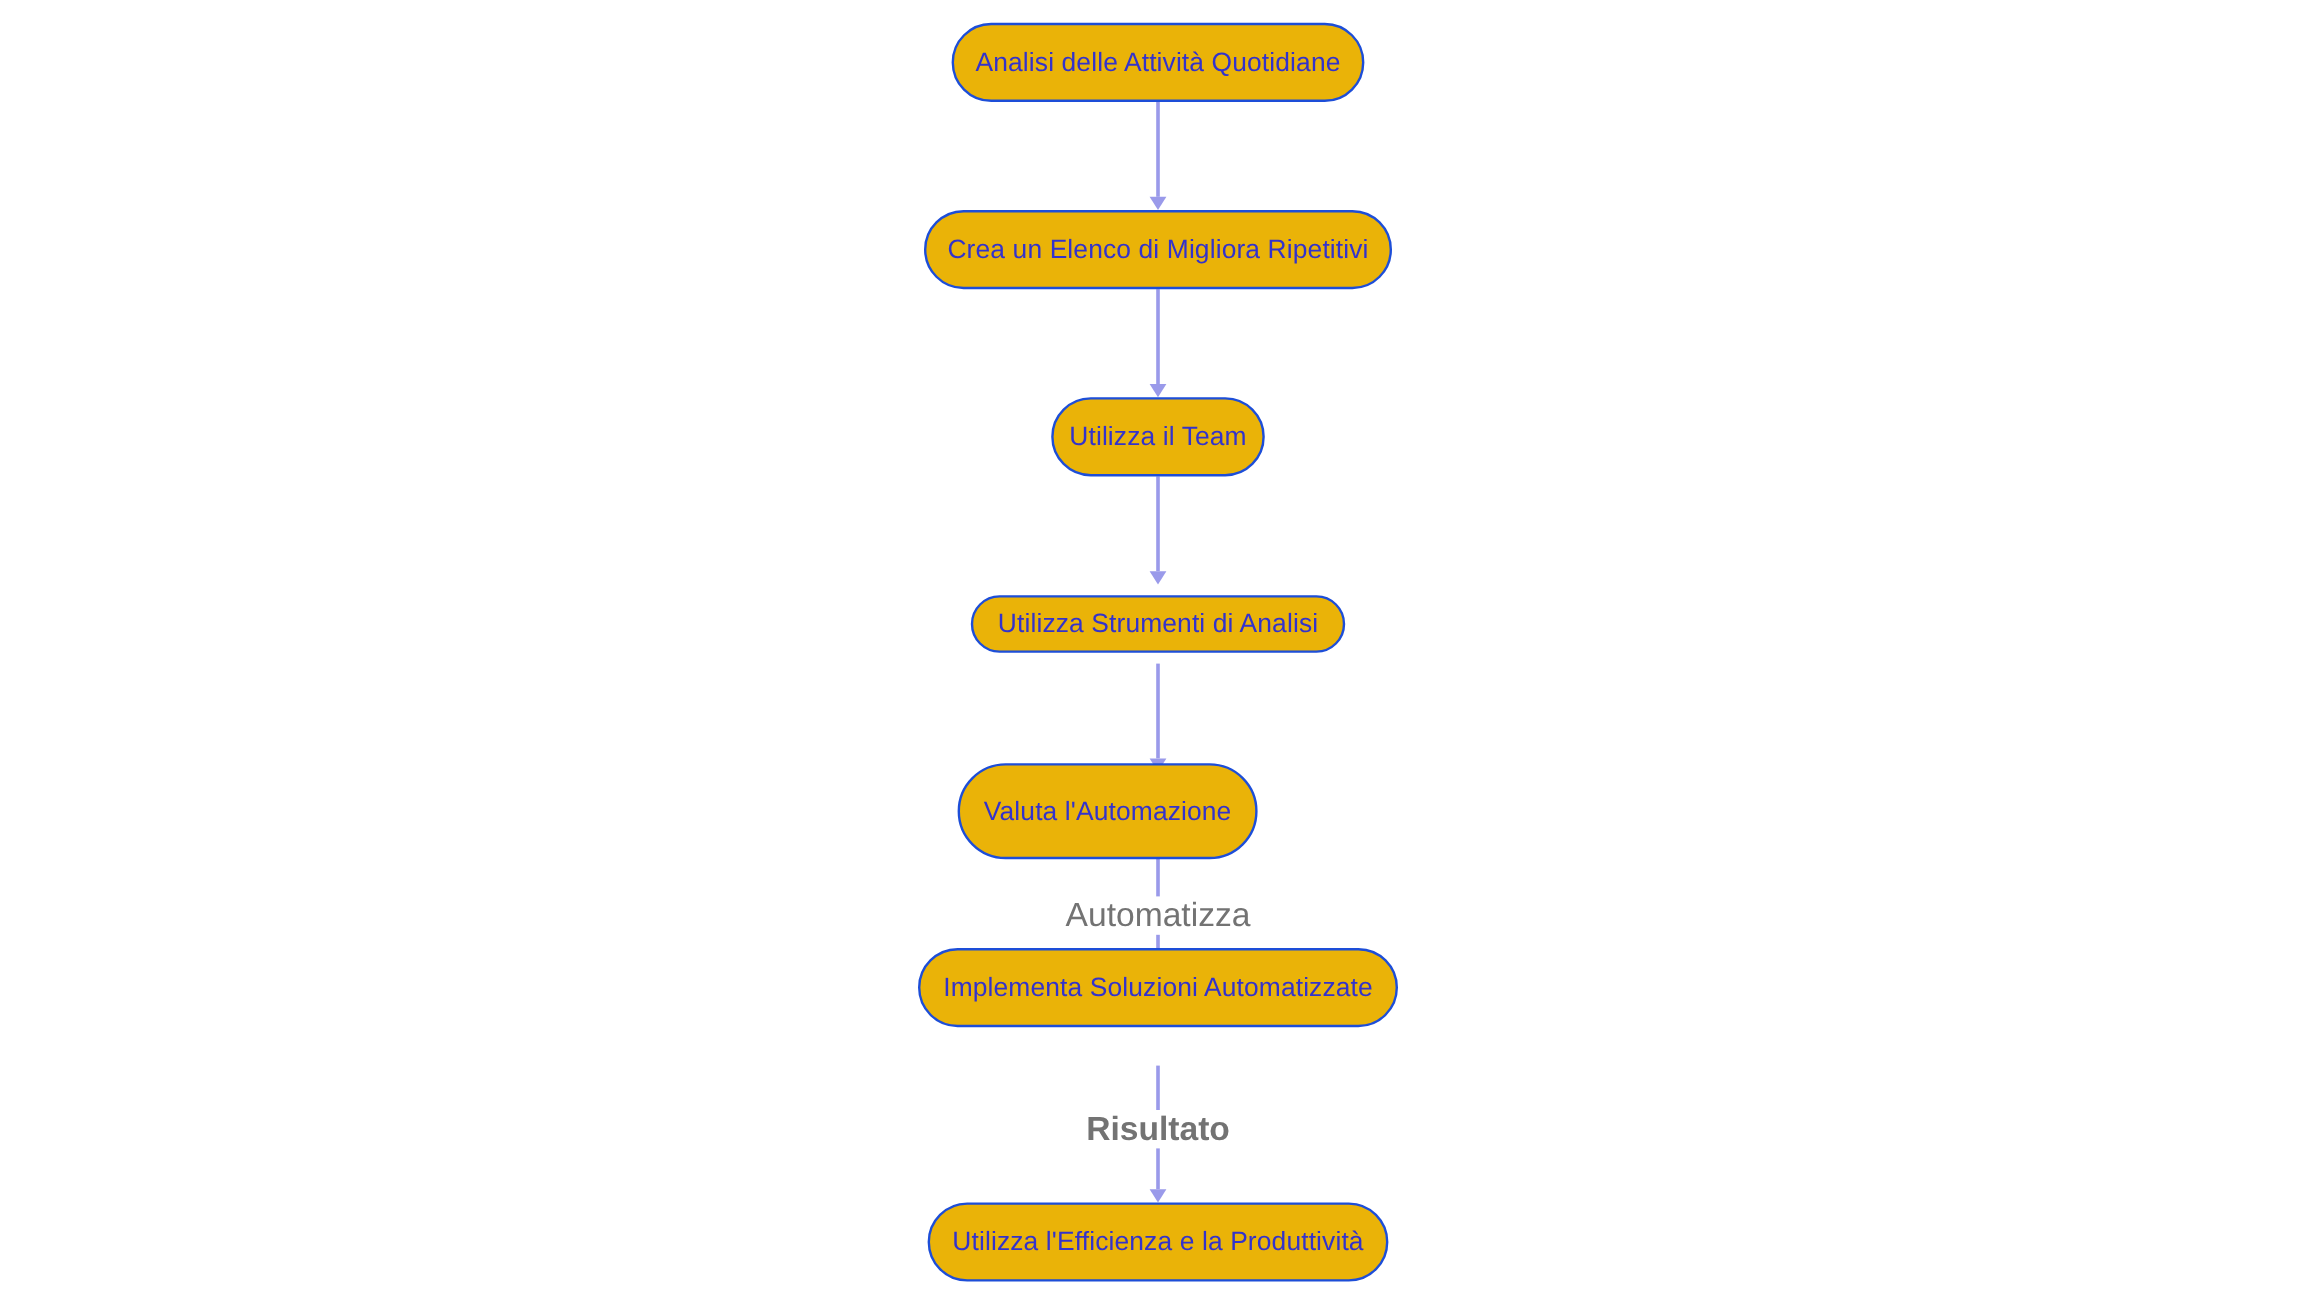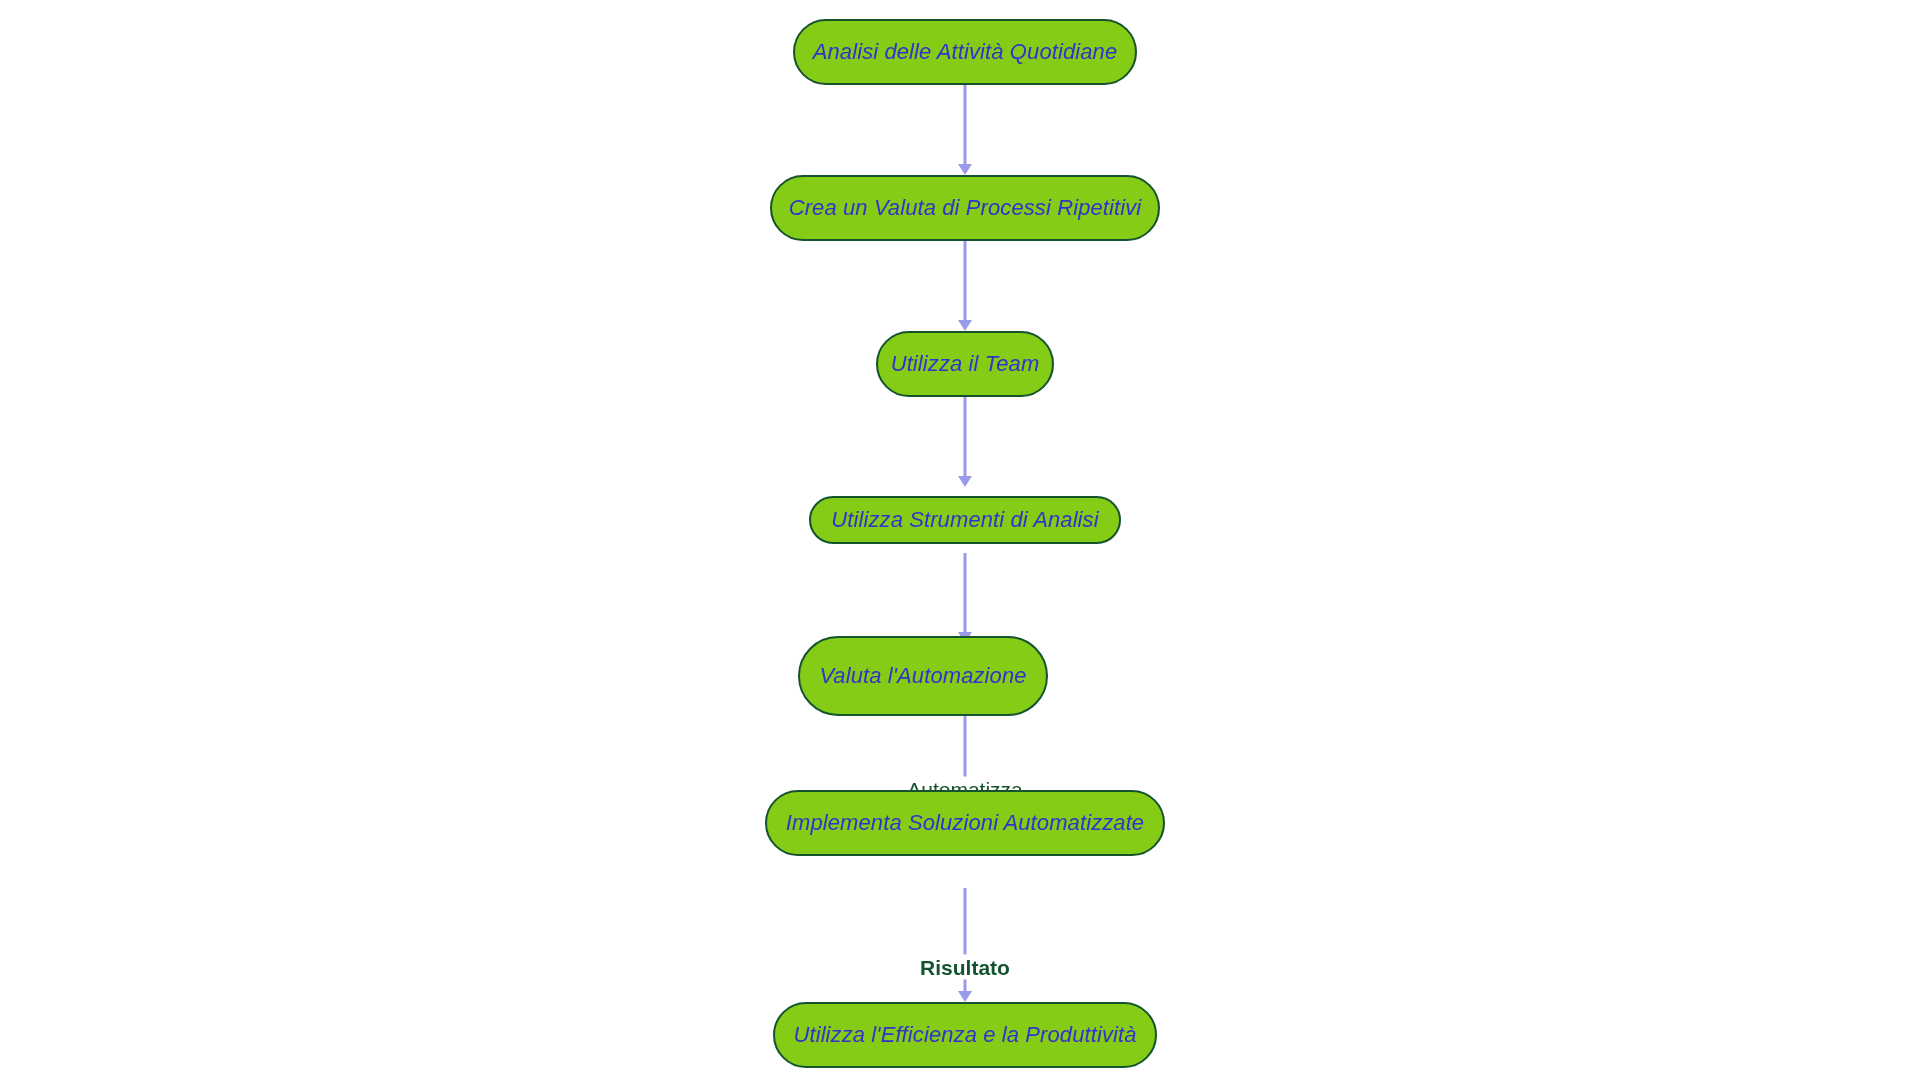--- a/index.html
+++ b/index.html
@@ -23,30 +23,29 @@
   }
 
   
   .node {
     position: absolute;
     box-sizing: border-box;
     transform: translate(-50%, -50%);
     display: flex;
     align-items: center;
     justify-content: center;
-    background: #84cc16;
-    border: 2px solid #14532d;
+    background: #eab308;
+    border: 2px solid #1d4ed8;
     border-radius: 999px;
     color: #3333cc;
     font-size: 22px;
     line-height: 1;
     white-space: nowrap;
     letter-spacing: 0.1px;
     padding: 0 26px;
-    font-style: italic;
   }
 
   .node-label {
     display: block;
     color: #3333cc;
     font-size: 22px;
     line-height: 1;
     white-space: nowrap;
   }
 
@@ -65,27 +64,26 @@
     height: 0;
     border-left: 7px solid transparent;
     border-right: 7px solid transparent;
     border-top: 11px solid #9a9aea;
   }
 
   
   .edge-label {
     position: absolute;
     transform: translate(-50%, -50%);
-    color: #14532d;
-    font-size: 21px;
+    color: #737373;
+    font-size: 28px;
     line-height: 1;
     white-space: nowrap;
     background: #ffffff;
     padding: 2px 8px;
-    margin-top: 26px;
   }
 </style>
 </head>
 <body>
 
 <div id="flowchart-canvas">
 
   <div class="edge" style="left:965px; top:85px; height:79px;"></div>
   <div class="arrowhead" style="left:965px; top:164px;"></div>
 
@@ -106,21 +104,21 @@
 
   <div class="edge-label" style="left:965px; top:763px;">Automatizza</div>
 
   <div class="edge-label" style="left:965px; top:941px;font-weight:bold;">Risultato</div>
 
   <div class="node" style="left:965px; top:52px; width:344px; height:66px;">
     <span class="node-label">Analisi delle Attività Quotidiane</span>
   </div>
 
   <div class="node" style="left:965px; top:208px; width:390px; height:66px;">
-    <span class="node-label">Crea un Valuta di Processi Ripetitivi</span>
+    <span class="node-label">Crea un Elenco di Migliora Ripetitivi</span>
   </div>
 
   <div class="node" style="left:965px; top:364px; width:178px; height:66px;">
     <span class="node-label">Utilizza il Team</span>
   </div>
 
   <div class="node" style="left:965px; top:520px; width:312px; height:48px;">
     <span class="node-label">Utilizza Strumenti di Analisi</span>
   </div>
 

